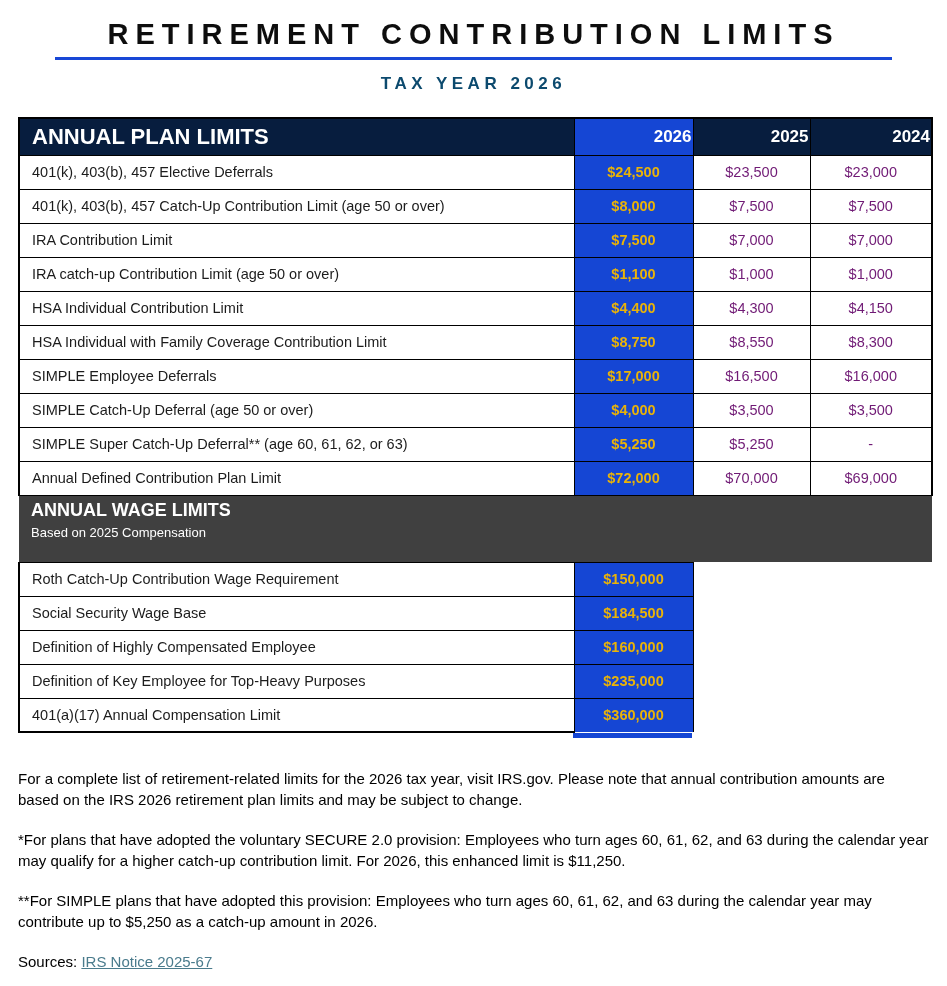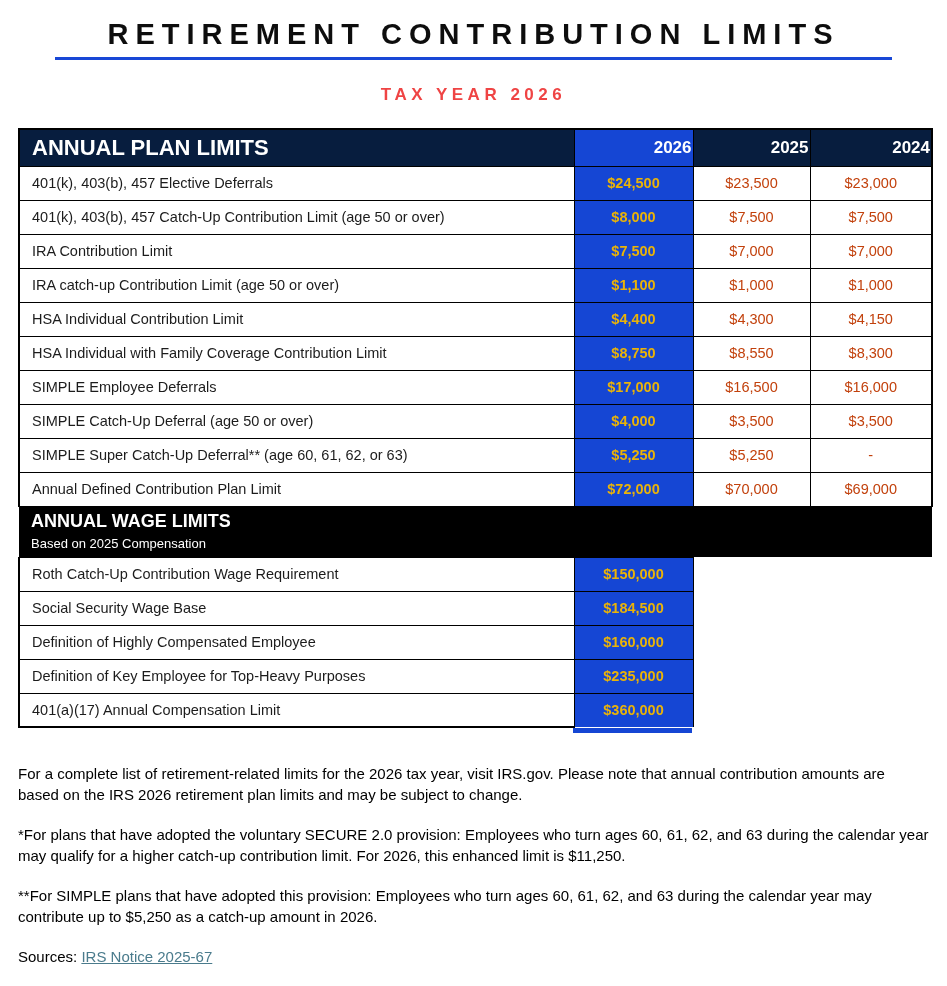--- a/index.html
+++ b/index.html
@@ -11,21 +11,21 @@
   }
   .page-title {
     margin: 0; padding-top: 15px;
     text-align: center; font-size: 29px; font-weight: 800;
     letter-spacing: 7px; color: #0d0d0d; line-height: 38px;
     white-space: nowrap;
   }
   .title-rule { height: 3px; background: #1847d6; margin: 4px 55px 0; }
   .subtitle {
     text-align: center; font-size: 17px; font-weight: bold;
-    letter-spacing: 4.5px; color: #ef4444; margin-top: 25px; line-height: 20px;
+    letter-spacing: 4.5px; color: #0c4a6e; margin-top: 14px; line-height: 20px;
   }
   table.limits {
     border-collapse: collapse; table-layout: fixed;
     width: 913px; margin: 23px 0 0 18px;
   }
   td, th { overflow: hidden; }
   .c  { border: 1px solid #000; }
   .bl { border-left: 2px solid #000; }
   .br { border-right: 2px solid #000; }
   .bt { border-top: 2px solid #000; }
@@ -33,27 +33,27 @@
   .nb { border-bottom: none; }
   thead tr { height: 37px; }
   th.sec {
     background: #071d3e; color: #fff; text-align: left;
     padding-left: 12px; font-size: 22px; font-weight: bold;
   }
   th.year { background: #071d3e; color: #fff; font-size: 17px; font-weight: bold; text-align: right; }
   th.year.hl { background: #1546d4; }
   tbody tr.r { height: 34px; }
   td.lbl { text-align: left; padding-left: 12px; font-size: 14.5px; color: #1c1c1c; background: #fff; }
-  td.val { text-align: center; font-size: 14.5px; color: #c2410c; background: #fff; }
+  td.val { text-align: center; font-size: 14.5px; color: #701a75; background: #fff; }
   td.val.hl { background: #1546d4; color: #eab308; font-weight: bold; }
   td.empty { border: none; background: #fff; }
   tr.wage-head { height: 50px; }
   tr.wage-head td {
-    background: #000000; color: #fff; border: none;
-    padding: 2px 0 4px 12px; vertical-align: middle;
+    background: #404040; color: #fff; border: none;
+    padding: 2px 0 20px 12px; vertical-align: middle;
   }
   .wage-l1 { font-size: 18px; font-weight: bold; line-height: 25px; }
   .wage-l2 { font-size: 13px; font-weight: normal; line-height: 19px; }
   .blue-stub { width: 119px; height: 5px; background: #1546d4; margin-left: 573px; }
   .notes { margin: 30px 18px 0; color: #000; }
   .notes p { margin: 4px 0 19px; font-size: 15px; line-height: 1.4; }
   .sources-line { font-size: 12px; margin-top: 16px; color: #000; }
   .sources-line a { color: #4a7b8c; text-decoration: underline; cursor: pointer; }
 </style>
 </head>

